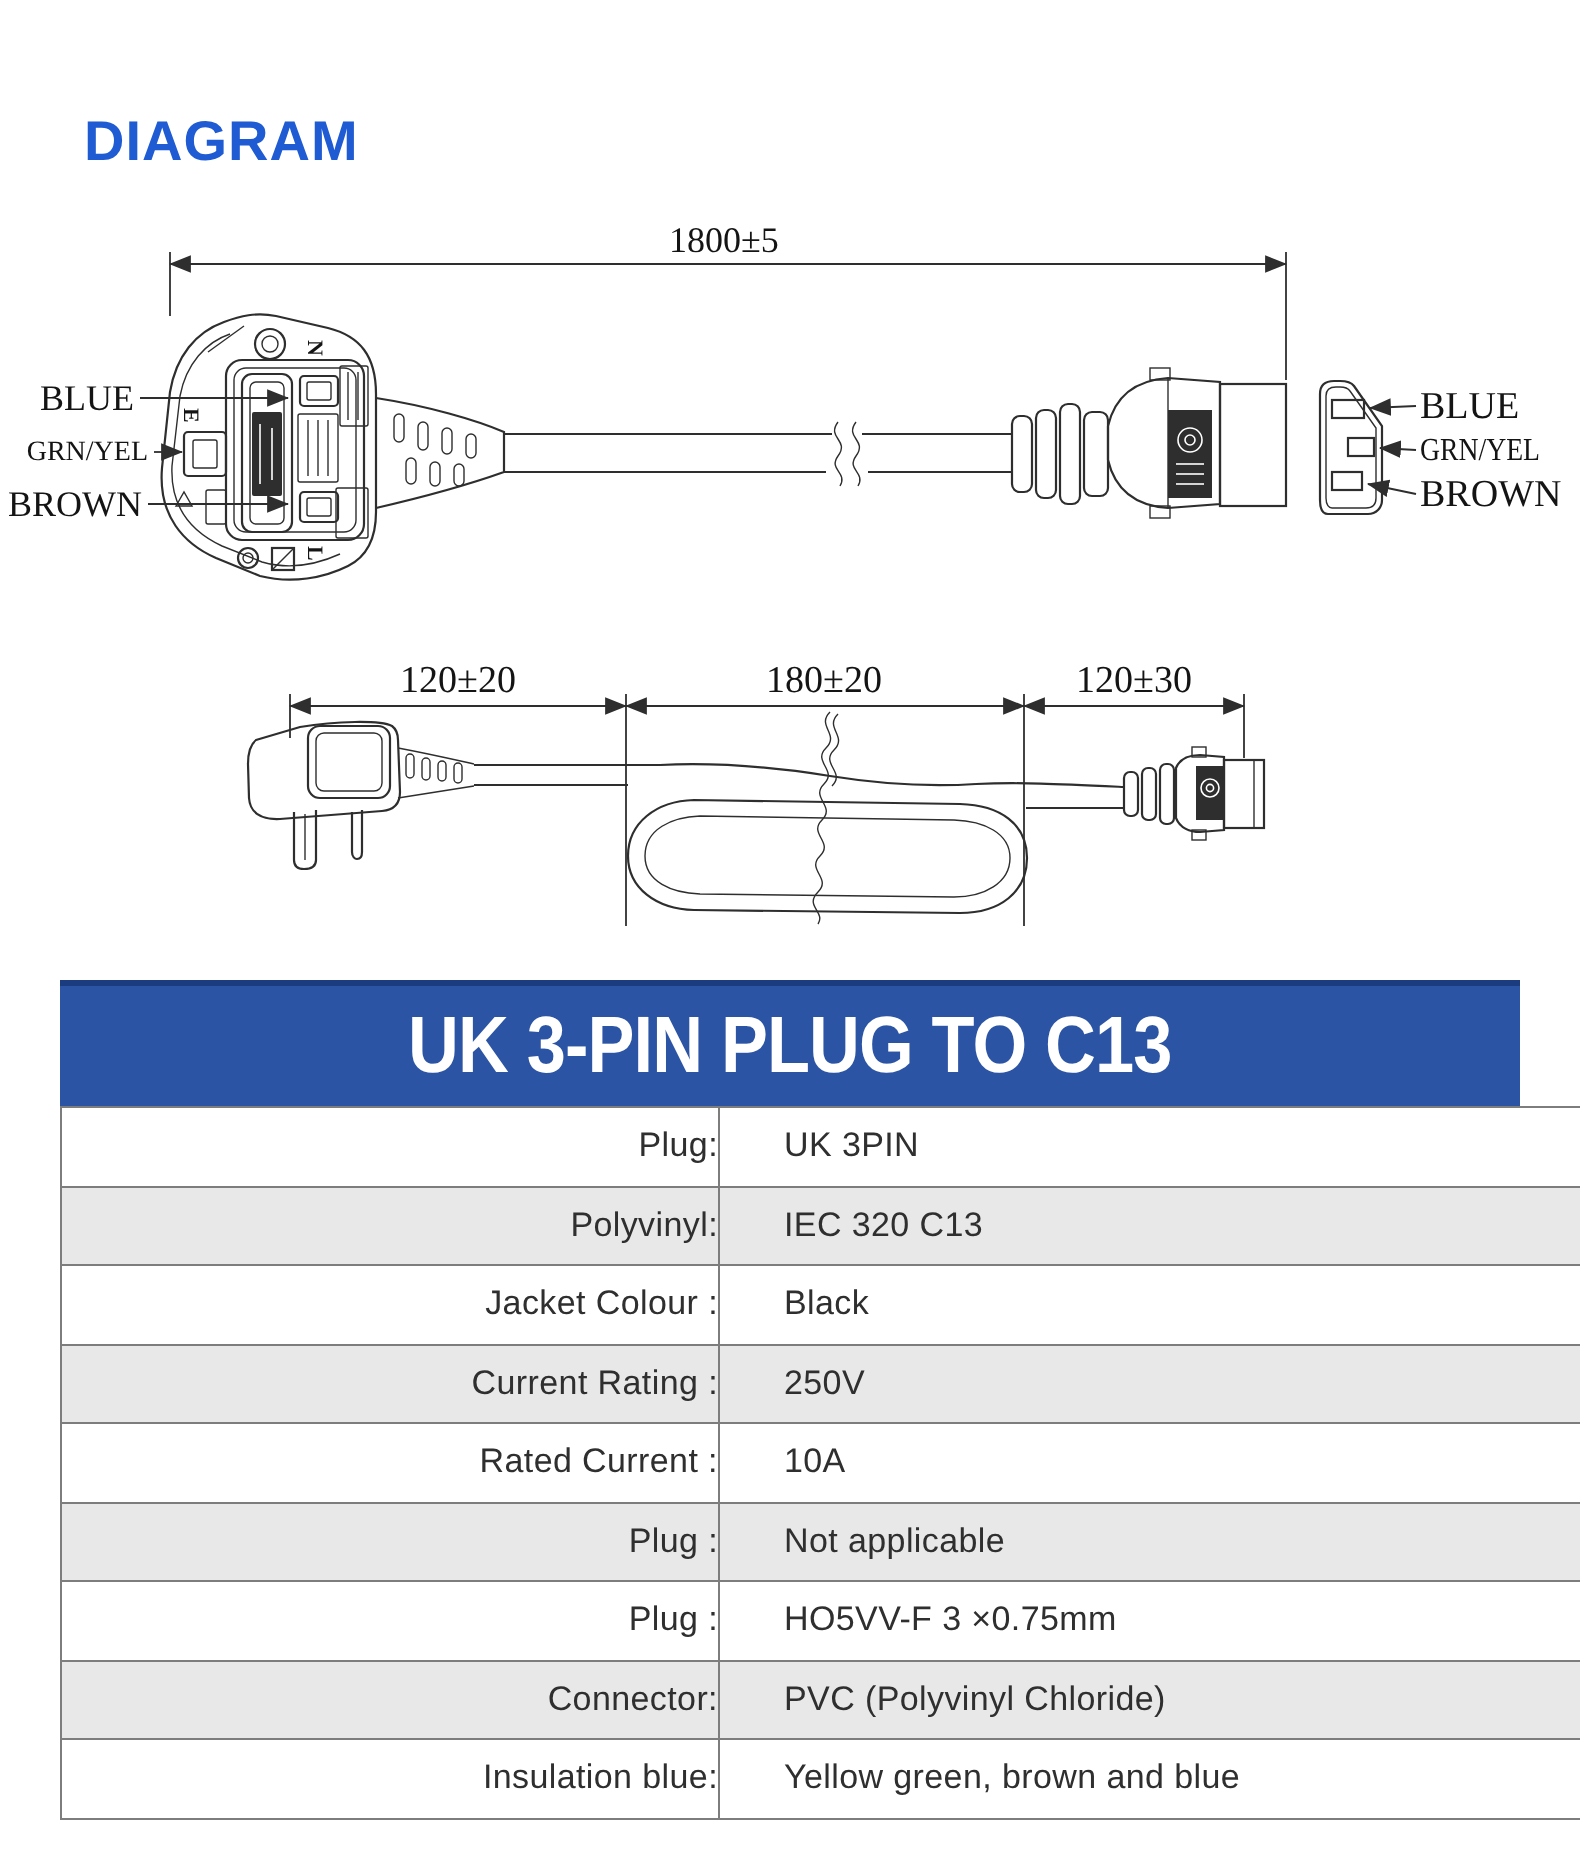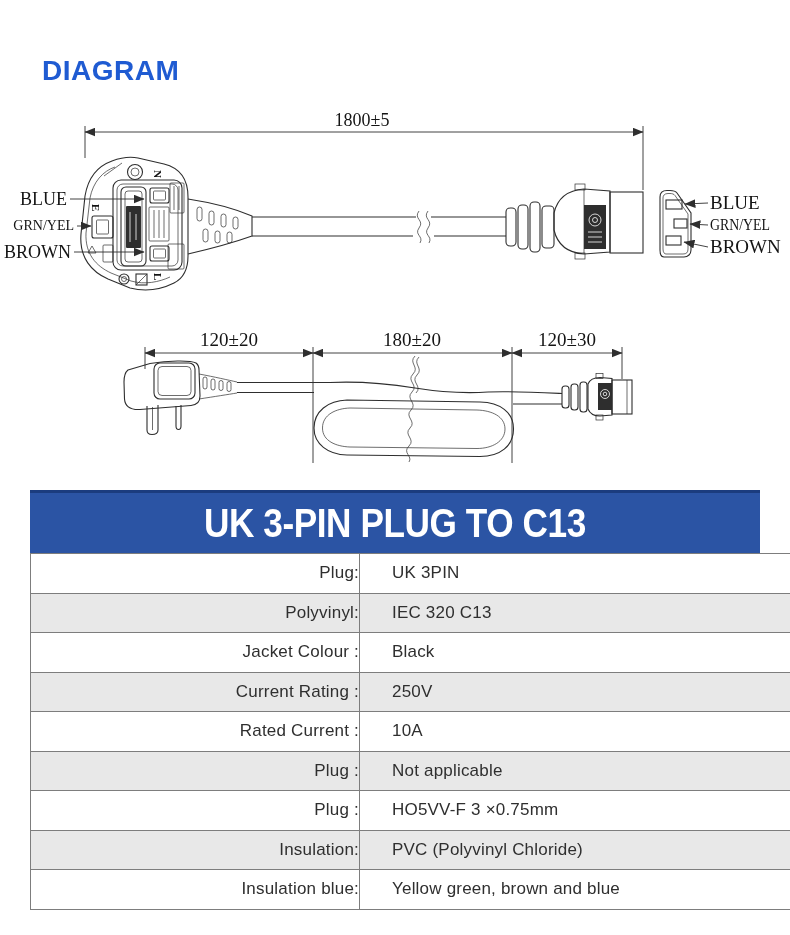--- a/index.html
+++ b/index.html
@@ -254,21 +254,21 @@
       </tr>
       <tr>
         <td class="k">Plug :</td>
         <td class="v">Not applicable</td>
       </tr>
       <tr>
         <td class="k">Plug :</td>
         <td class="v">HO5VV-F 3 ×0.75mm</td>
       </tr>
       <tr>
-        <td class="k">Insulation:</td>
+        <td class="k">Connector:</td>
         <td class="v">PVC (Polyvinyl Chloride)</td>
       </tr>
       <tr>
         <td class="k">Insulation blue:</td>
         <td class="v">Yellow green, brown and blue</td>
       </tr>
     </tbody>
   </table>
 </div>
 

